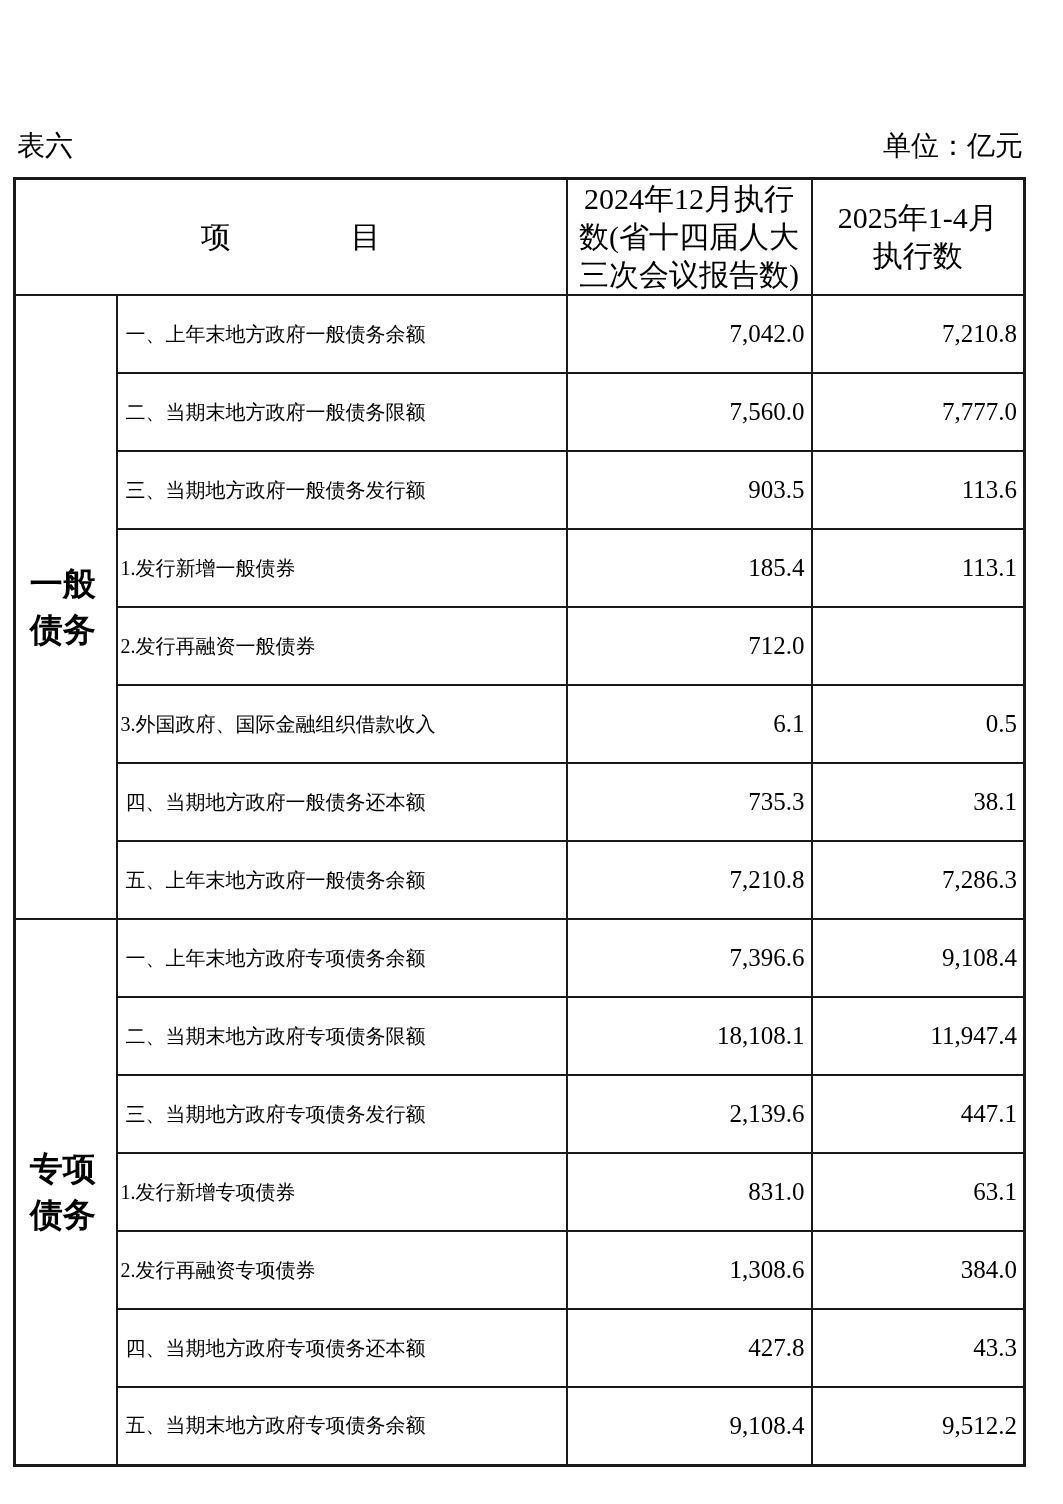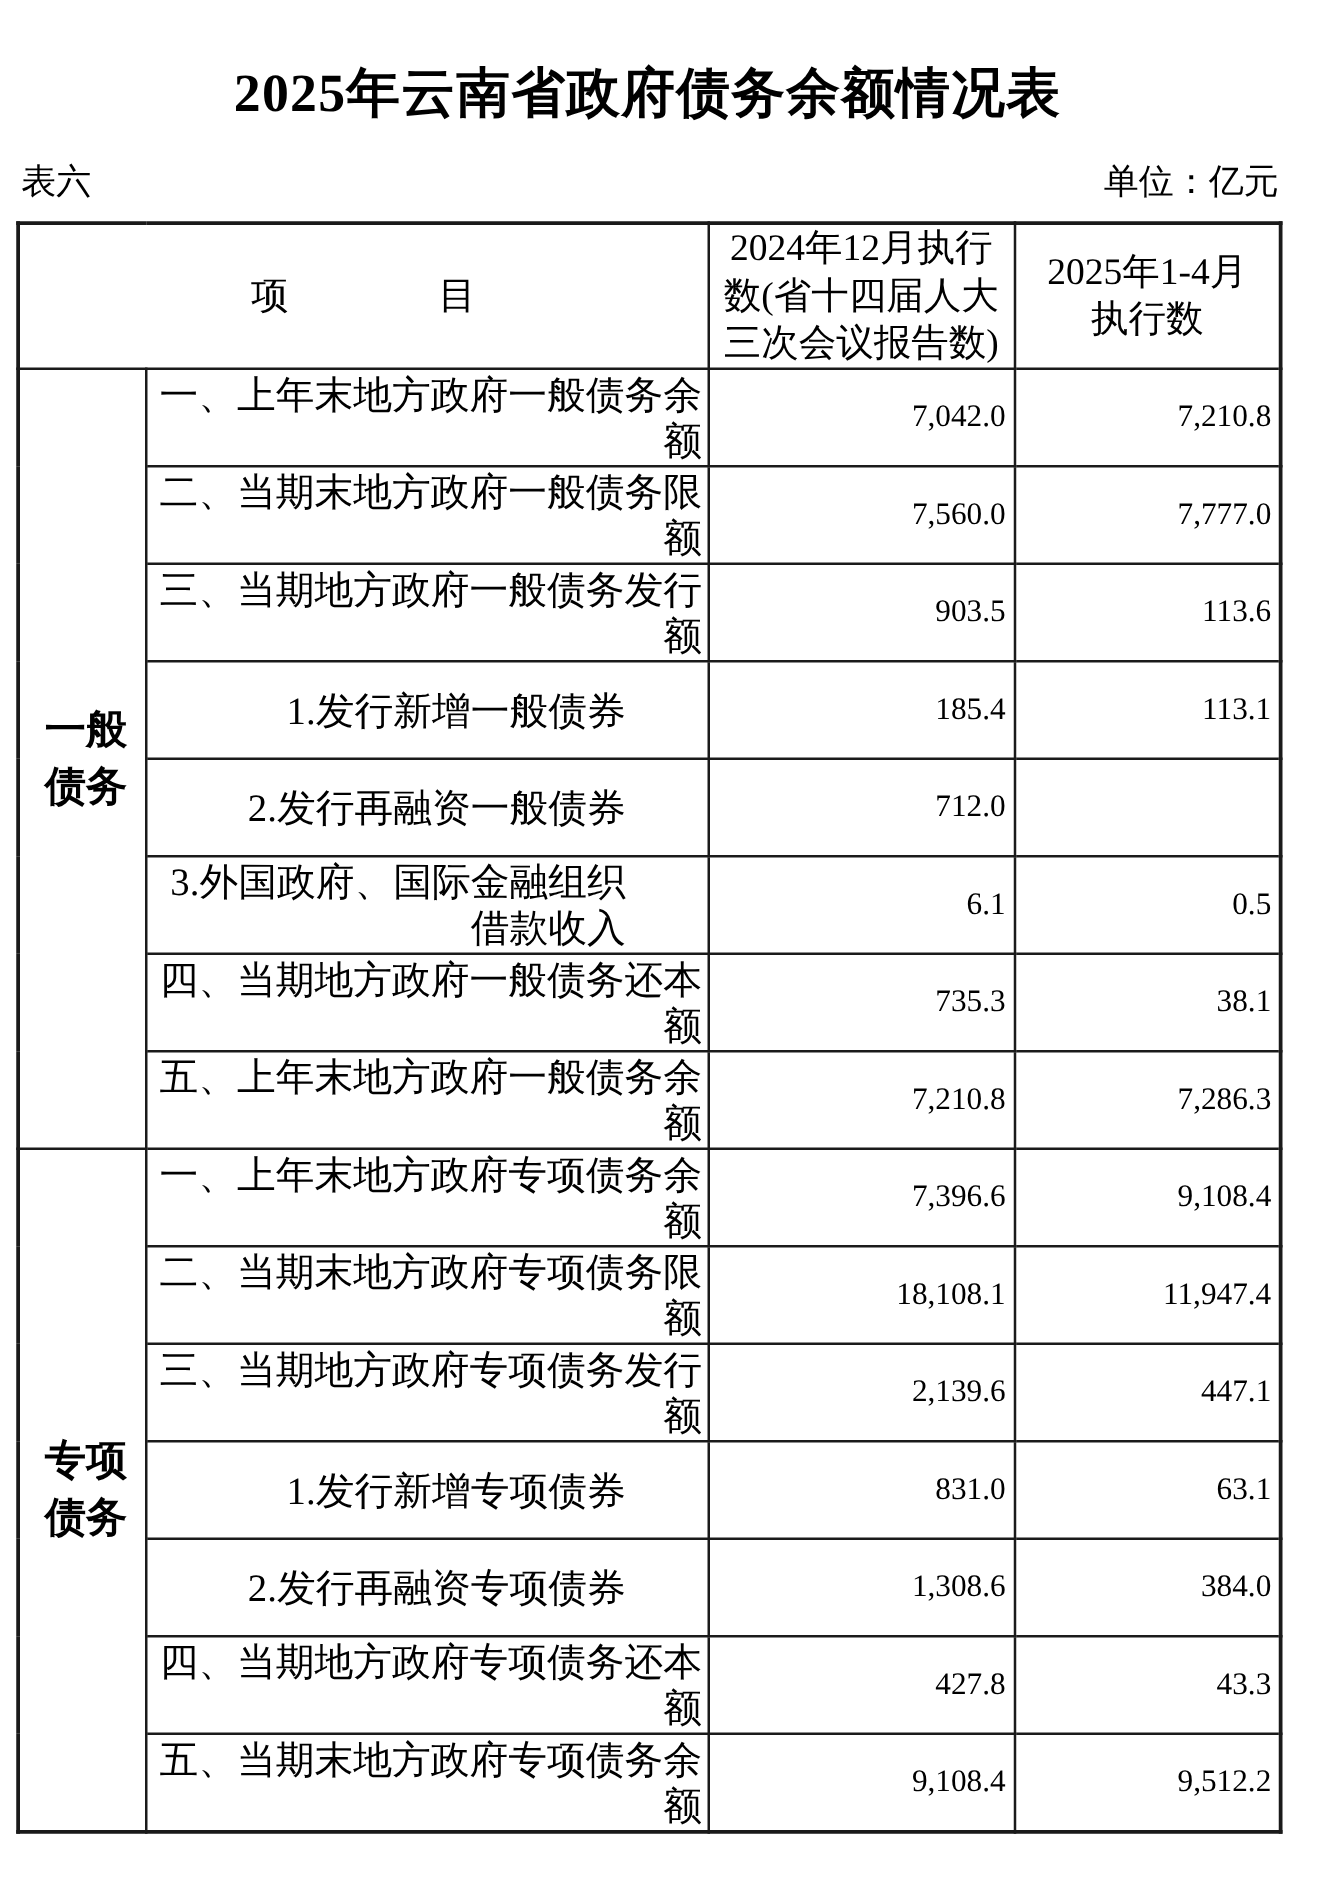--- a/index.html
+++ b/index.html
@@ -70,44 +70,43 @@
   }
   .hdr-2024 { max-width: 235px; }
   .hdr-2025 { max-width: 180px; }
   td.group-cell { text-align: center; padding: 0; }
   .group-label {
     width: 72px;
     margin: 0 auto;
     font-size: 33px;
     font-weight: bold;
     line-height: 46px;
-    text-align: right;
+    text-align: left;
   }
   td.item-cell {
-    font-size: 31px;
-    text-align: right;
+    font-size: 20px;
+    text-align: left;
     padding: 0 4px 0 8px;
     line-height: 37px;
   }
   td.item-cell.sub { padding-left: 3px; }
   td.item-cell.sub .cell-inner { max-width: 380px; }
   td.num-cell {
     font-size: 25px;
     text-align: right;
     padding: 0 6px 0 0;
     line-height: 36px;
     white-space: nowrap;
   }
 </style>
 </head>
 <body>
 
 <div class="page">
 
-  <h1 class="doc-title">2025年云南省政府债务余额情况表</h1>
 
   <div class="meta-row">
     <span>表六</span>
     <span>单位：亿元</span>
   </div>
 
   <table class="debt-table">
     <colgroup>
       <col style="width:102px">
       <col style="width:450px">

